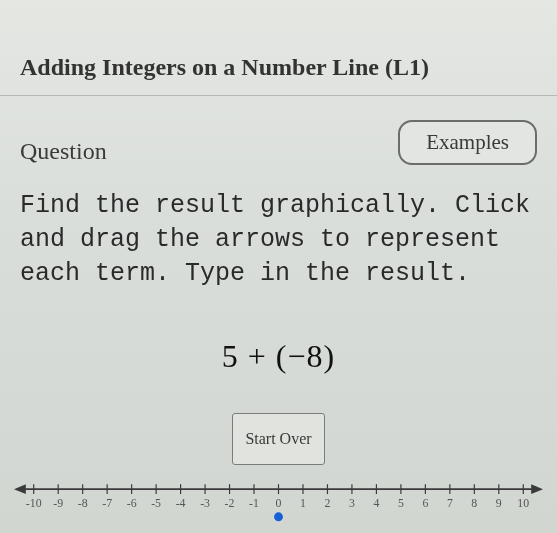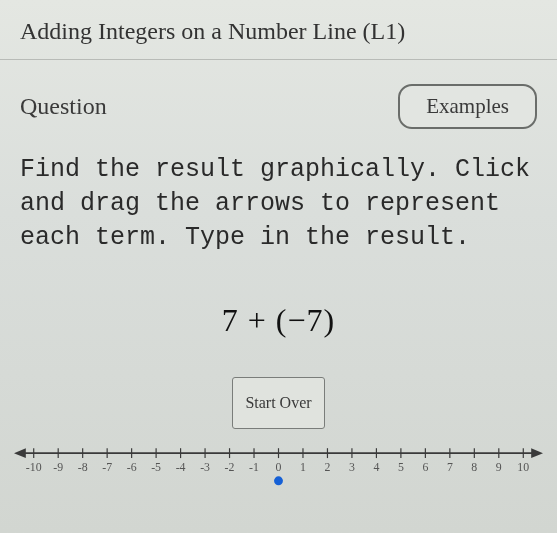--- a/index.html
+++ b/index.html
@@ -12,33 +12,34 @@
     overflow: hidden;
   }
   .frame {
     width: 100%;
     height: 100%;
     padding: 14px 18px 10px 18px;
     background: linear-gradient(180deg, #e4e7e2 0%, #dadedb 40%, #d2d6d1 100%);
   }
   .title {
     font-size: 24px;
-    font-weight: 400;
+    font-weight: 700;
     color: #333;
     padding: 4px 2px 14px 2px;
+    margin-top: 36px;
   }
   .divider {
     height: 1px;
     background: rgba(0,0,0,0.18);
     margin: 0 -18px 18px -18px;
   }
   .qa-row {
     display: flex;
     justify-content: space-between;
-    align-items: center;
+    align-items: flex-end;
     padding: 6px 2px 20px 2px;
   }
   .q-label {
     font-size: 24px;
     color: #3a3a3a;
   }
   .examples-btn {
     border: 2px solid #6a6d6a;
     background: #e2e5e1;
     font-family: inherit;
@@ -104,21 +105,21 @@
   <div class="title">Adding Integers on a Number Line (L1)</div>
   <div class="divider"></div>
 
   <div class="qa-row">
     <div class="q-label">Question</div>
     <button class="examples-btn">Examples</button>
   </div>
 
   <div class="instr">Find the result graphically. Click and drag the arrows to represent each term. Type in the result.</div>
 
-  <div class="expr">7 + (−7)</div>
+  <div class="expr">5 + (−8)</div>
 
   <div class="startover-wrap">
     <button class="startover-btn">Start Over</button>
   </div>
 
   <div class="numline-wrap">
     <svg class="numline-svg" viewBox="0 0 540 48">
       <line x1="8" y1="14" x2="532" y2="14" stroke="#3a3a3a" stroke-width="1.6"></line>
       <polygon points="2,14 14,9 14,19" fill="#3a3a3a"></polygon>
       <polygon points="538,14 526,9 526,19" fill="#3a3a3a"></polygon>

